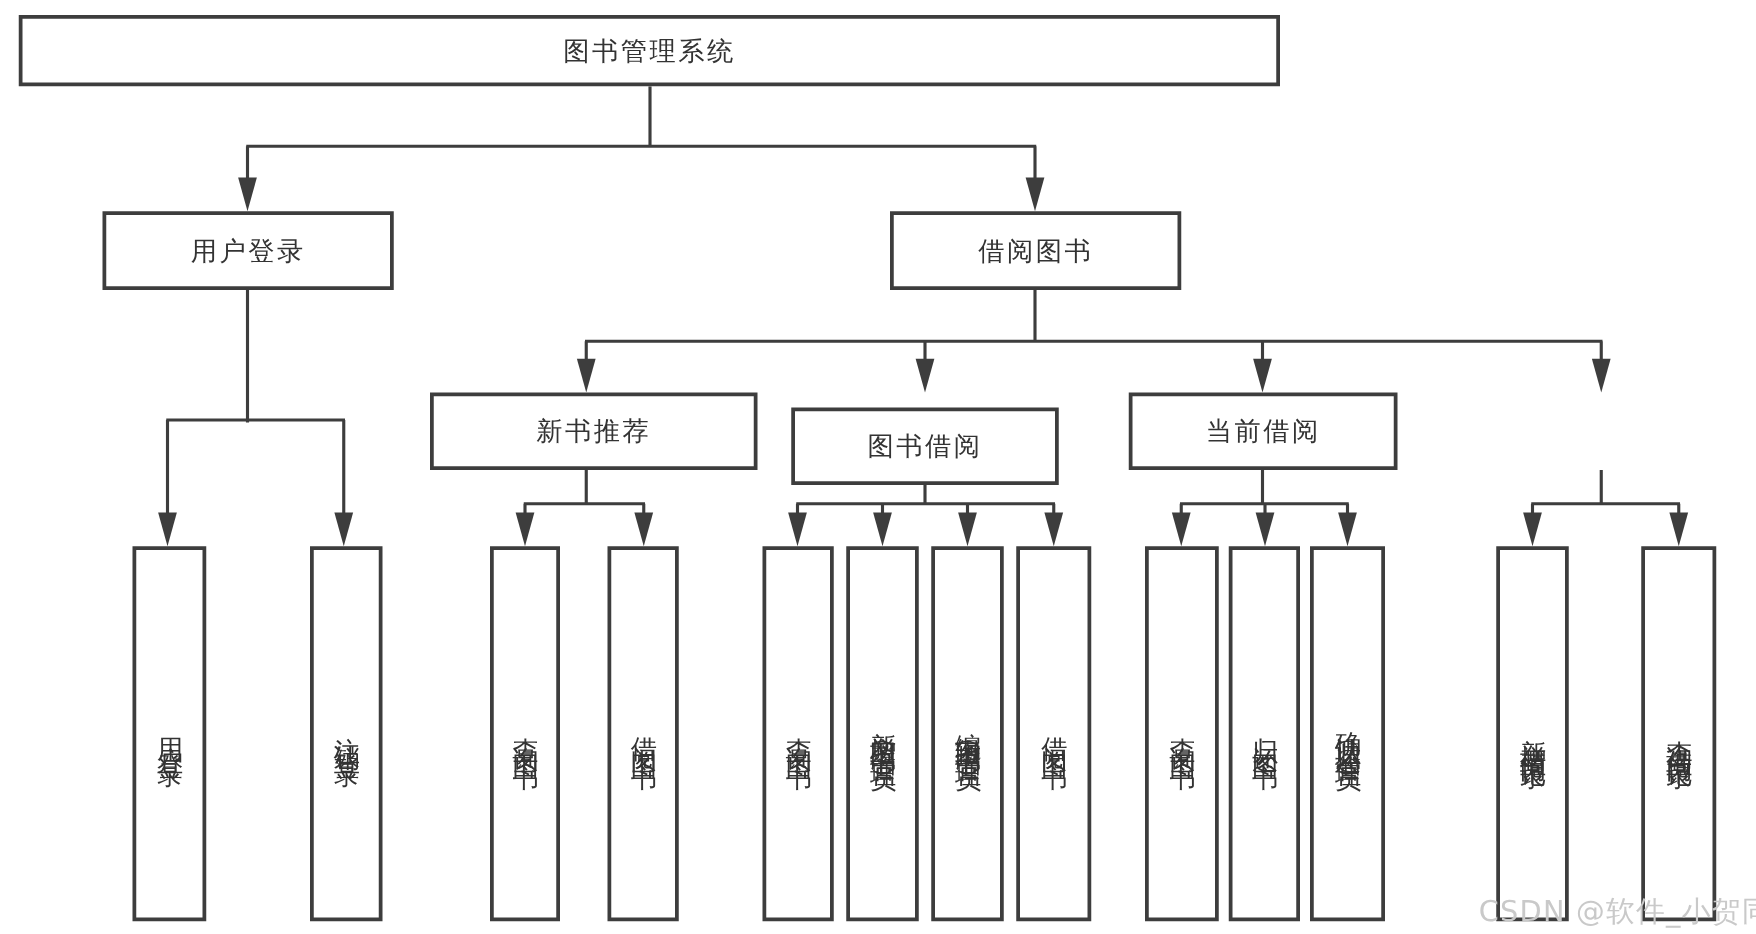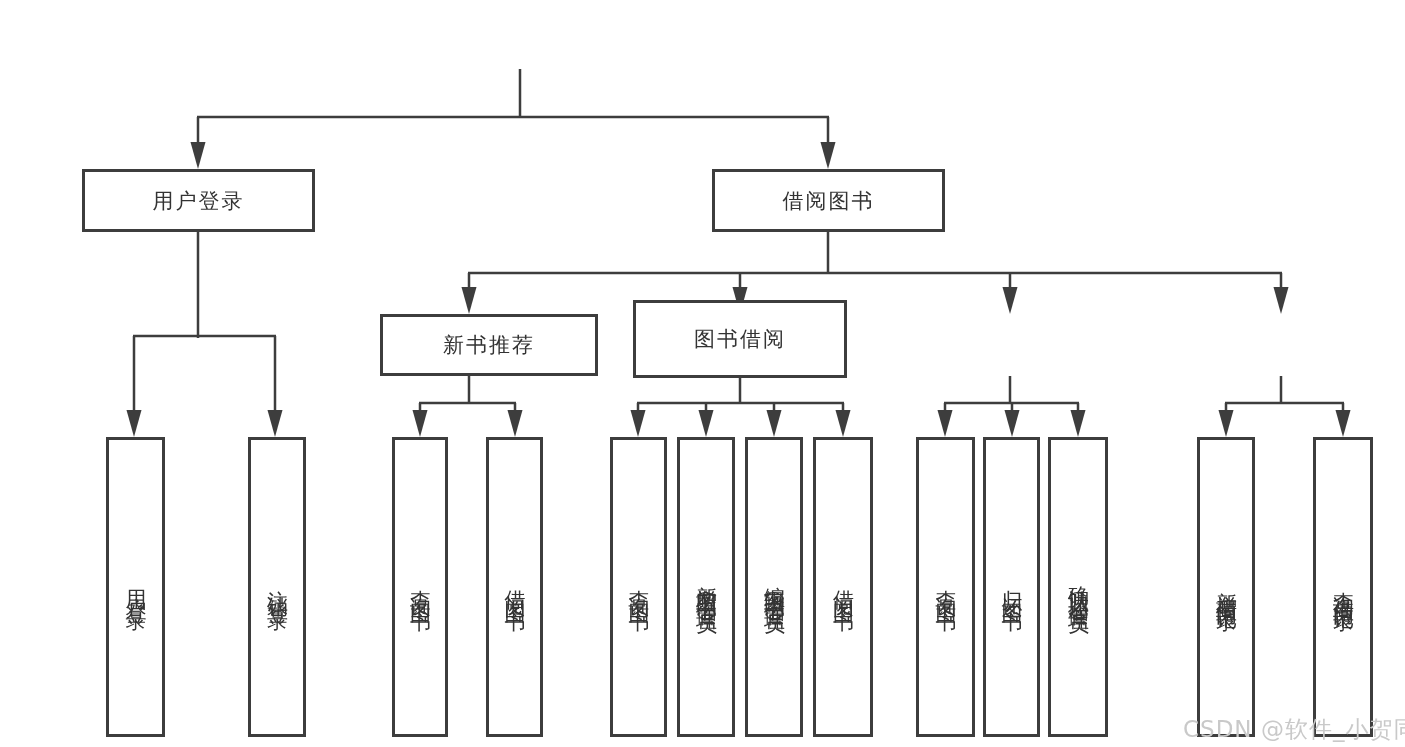--- a/index.html
+++ b/index.html
@@ -68,33 +68,39 @@
       <polygon points="766.5,410 781.5,410 774,437"></polygon>
       <polygon points="835.5,410 850.5,410 843,437"></polygon>
       <polygon points="937.5,410 952.5,410 945,437"></polygon>
       <polygon points="1004.5,410 1019.5,410 1012,437"></polygon>
       <polygon points="1070.5,410 1085.5,410 1078,437"></polygon>
       <polygon points="1218.5,410 1233.5,410 1226,437"></polygon>
       <polygon points="1335.5,410 1350.5,410 1343,437"></polygon>
     </g>
   </svg>
 
+  <div class="box hbox" style="left:15px;top:12px;width:1009px;height:57px">
+    <span>图书管理系统</span>
+  </div>
 
   <div class="box hbox" style="left:82px;top:169px;width:233px;height:63px">
     <span>用户登录</span>
   </div>
   <div class="box hbox" style="left:712px;top:169px;width:233px;height:63px">
     <span>借阅图书</span>
   </div>
 
-  <div class="box hbox" style="left:380px;top:314px;width:218px;height:62px">
+  <div class="box hbox" style="left:344px;top:314px;width:262px;height:62px">
     <span>新书推荐</span>
   </div>
-  <div class="box hbox" style="left:633px;top:300px;width:214px;height:78px">
+  <div class="box hbox" style="left:633px;top:326px;width:214px;height:62px">
     <span>图书借阅</span>
+  </div>
+  <div class="box hbox" style="left:903px;top:314px;width:215px;height:62px">
+    <span>当前借阅</span>
   </div>
 
   <div class="box vbox" style="left:106px;top:437px;width:59px;height:300px">
     <span>用户登录</span>
   </div>
   <div class="box vbox" style="left:248px;top:437px;width:58px;height:300px">
     <span>注销登录</span>
   </div>
 
   <div class="box vbox" style="left:392px;top:437px;width:56px;height:300px">

